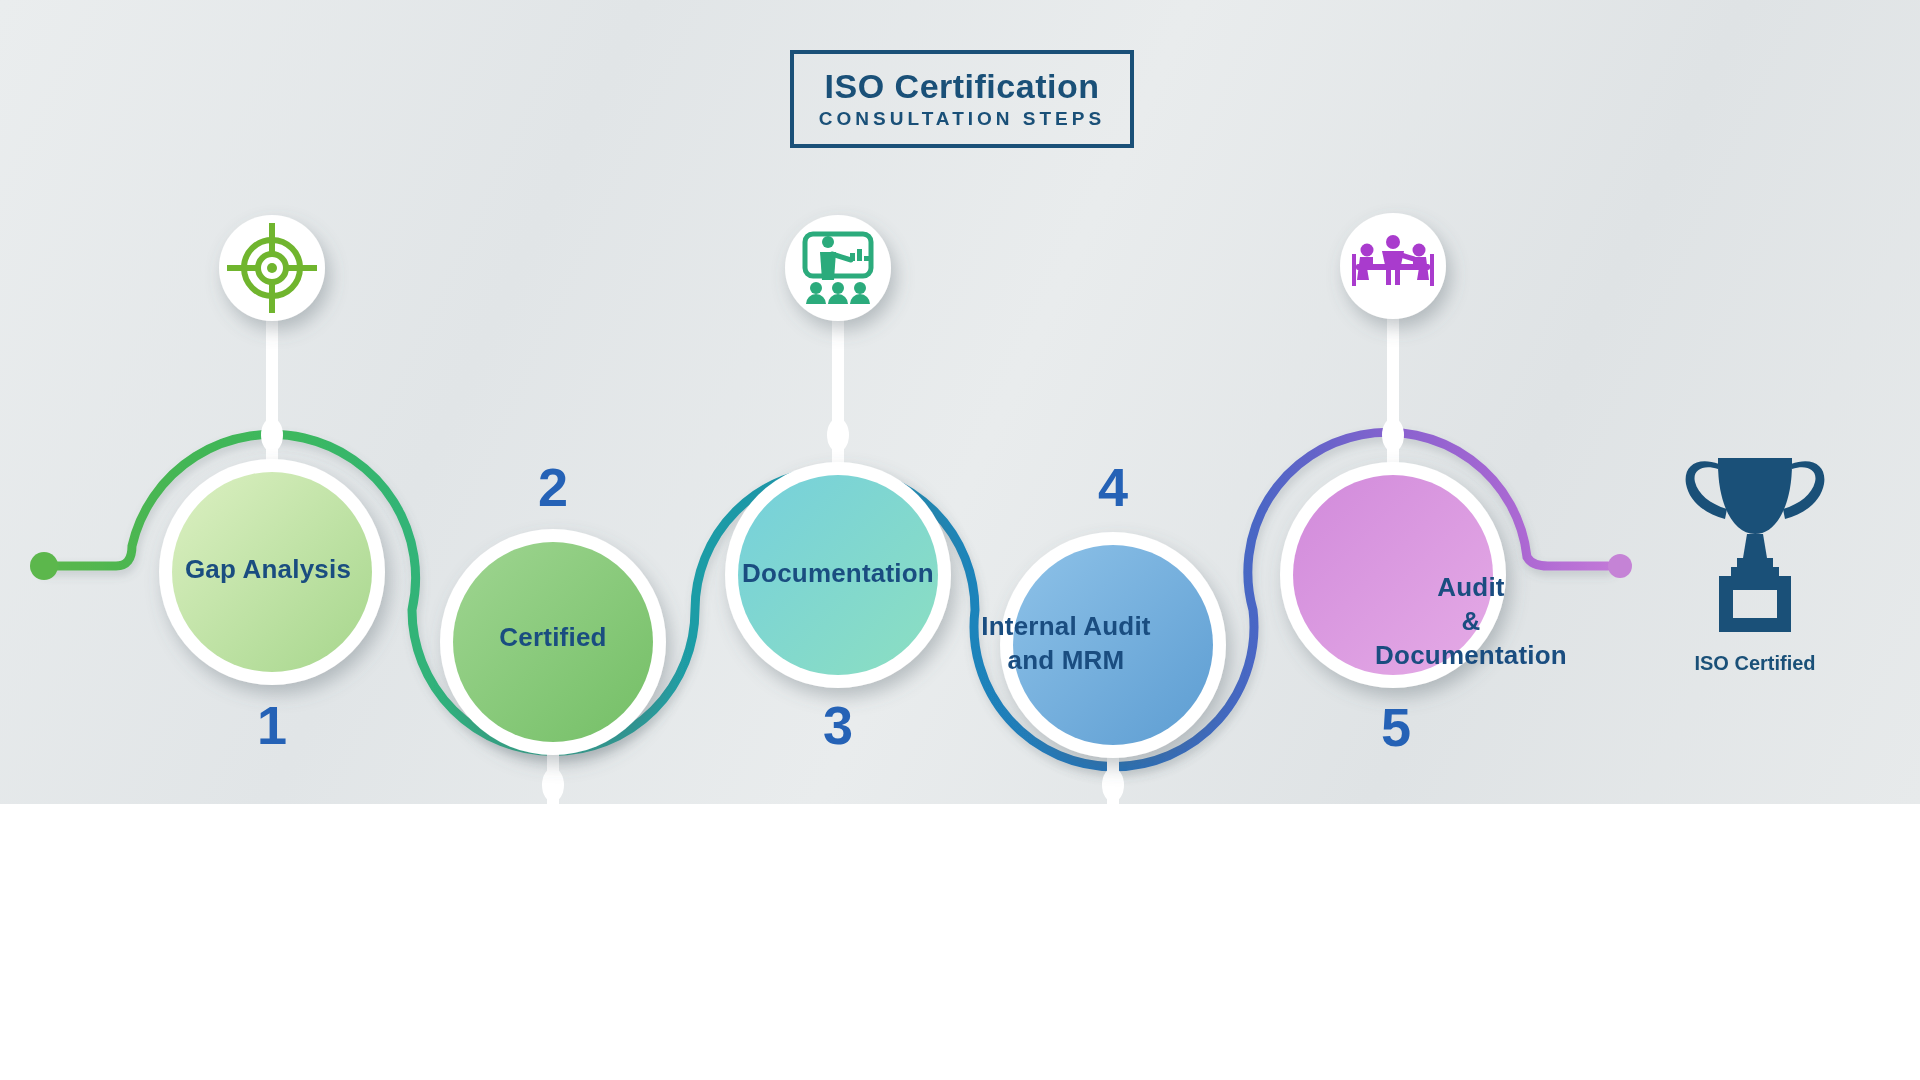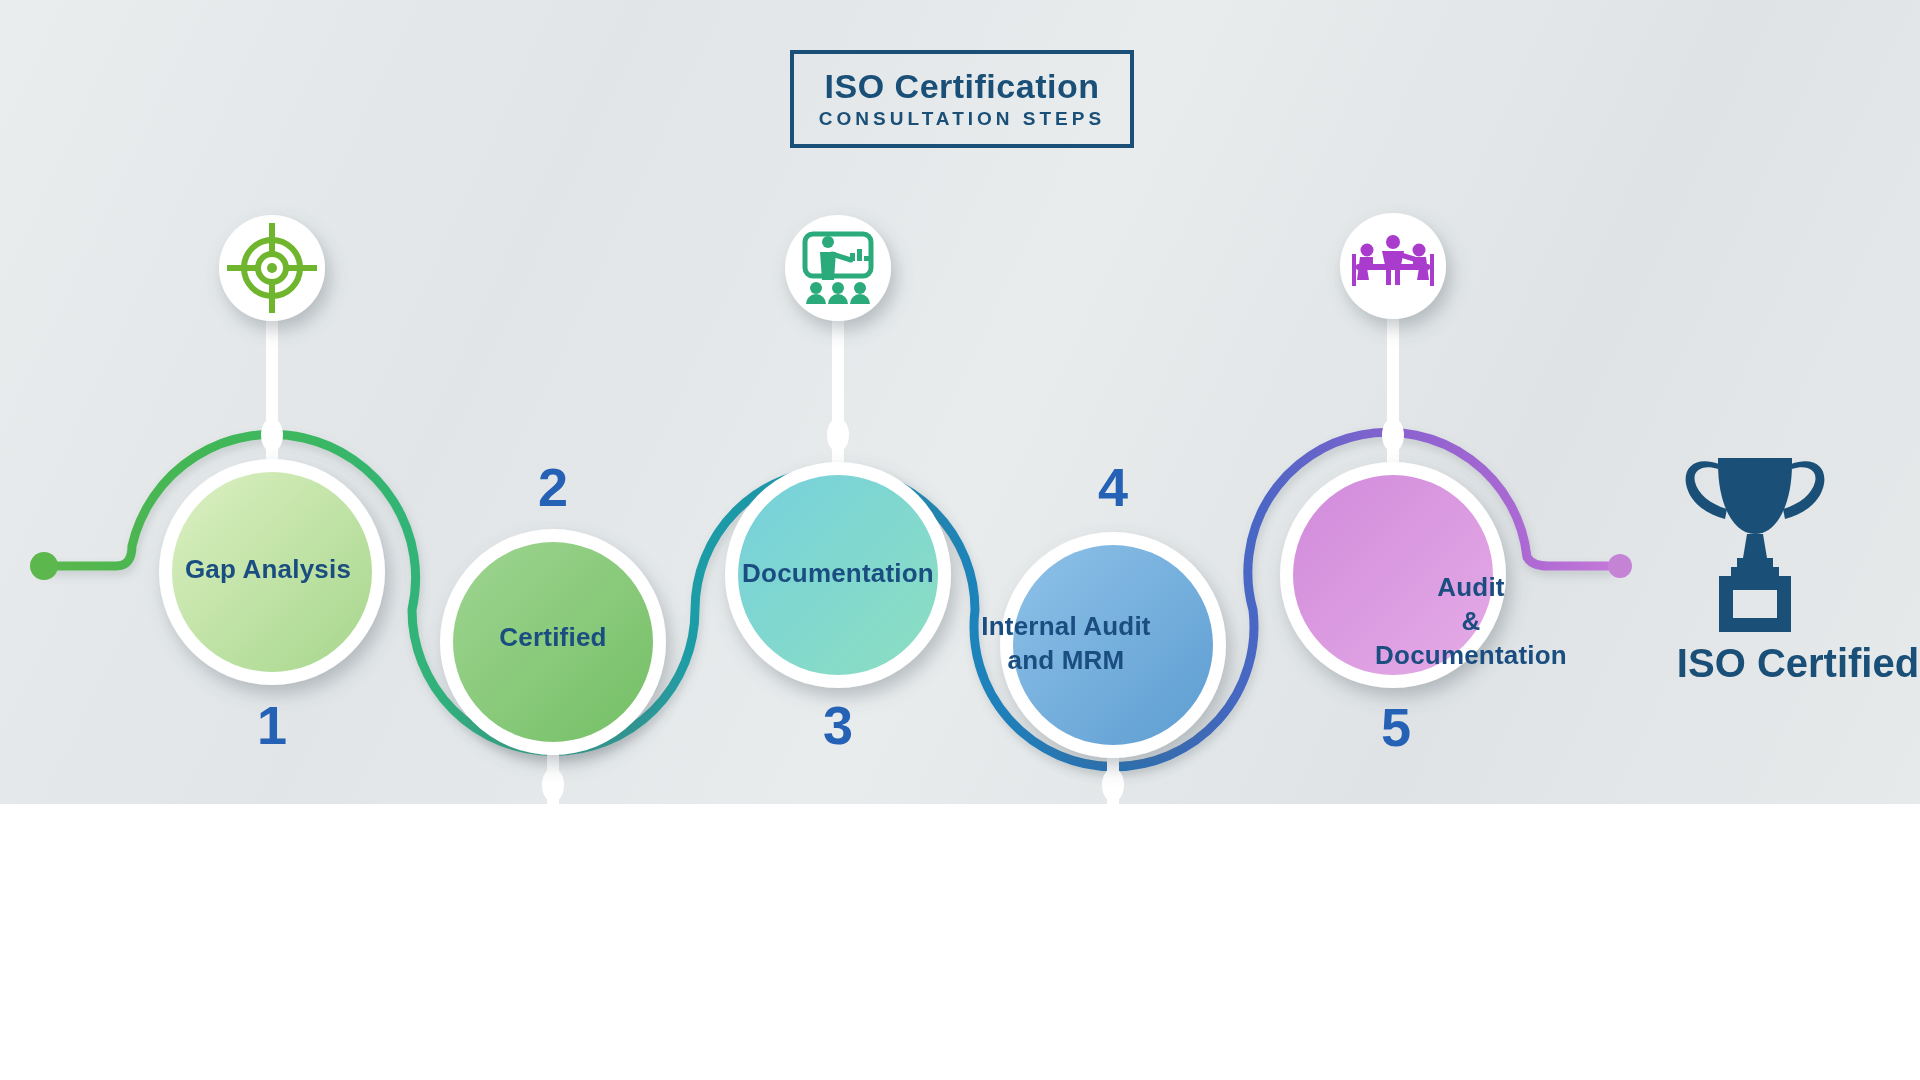--- a/index.html
+++ b/index.html
@@ -20,21 +20,21 @@
     position:absolute;transform:translate(-50%,-50%);text-align:center;
     font-weight:700;font-size:26px;color:#1a4d80;line-height:1.3;letter-spacing:.2px;width:220px;
   }
   .step-label span{display:block;}
   .step-number{
     position:absolute;transform:translate(-50%,-50%);
     font-weight:700;font-size:54px;color:#2562b6;
   }
   .result-label{
     position:absolute;left:1755px;top:663px;transform:translate(-50%,-50%);
-    font-size:40px;font-weight:700;color:#1a5078;white-space:nowrap;margin-left:43px;
+    font-size:20px;font-weight:700;color:#1a5078;white-space:nowrap;
   }
 </style>
 </head>
 <body>
 
 <div class="stage">
 
   <svg class="decor" width="1920" height="1080" viewBox="0 0 1920 1080">
     <defs>
       <linearGradient id="pathGrad" gradientUnits="userSpaceOnUse" x1="44" y1="0" x2="1620" y2="0">

